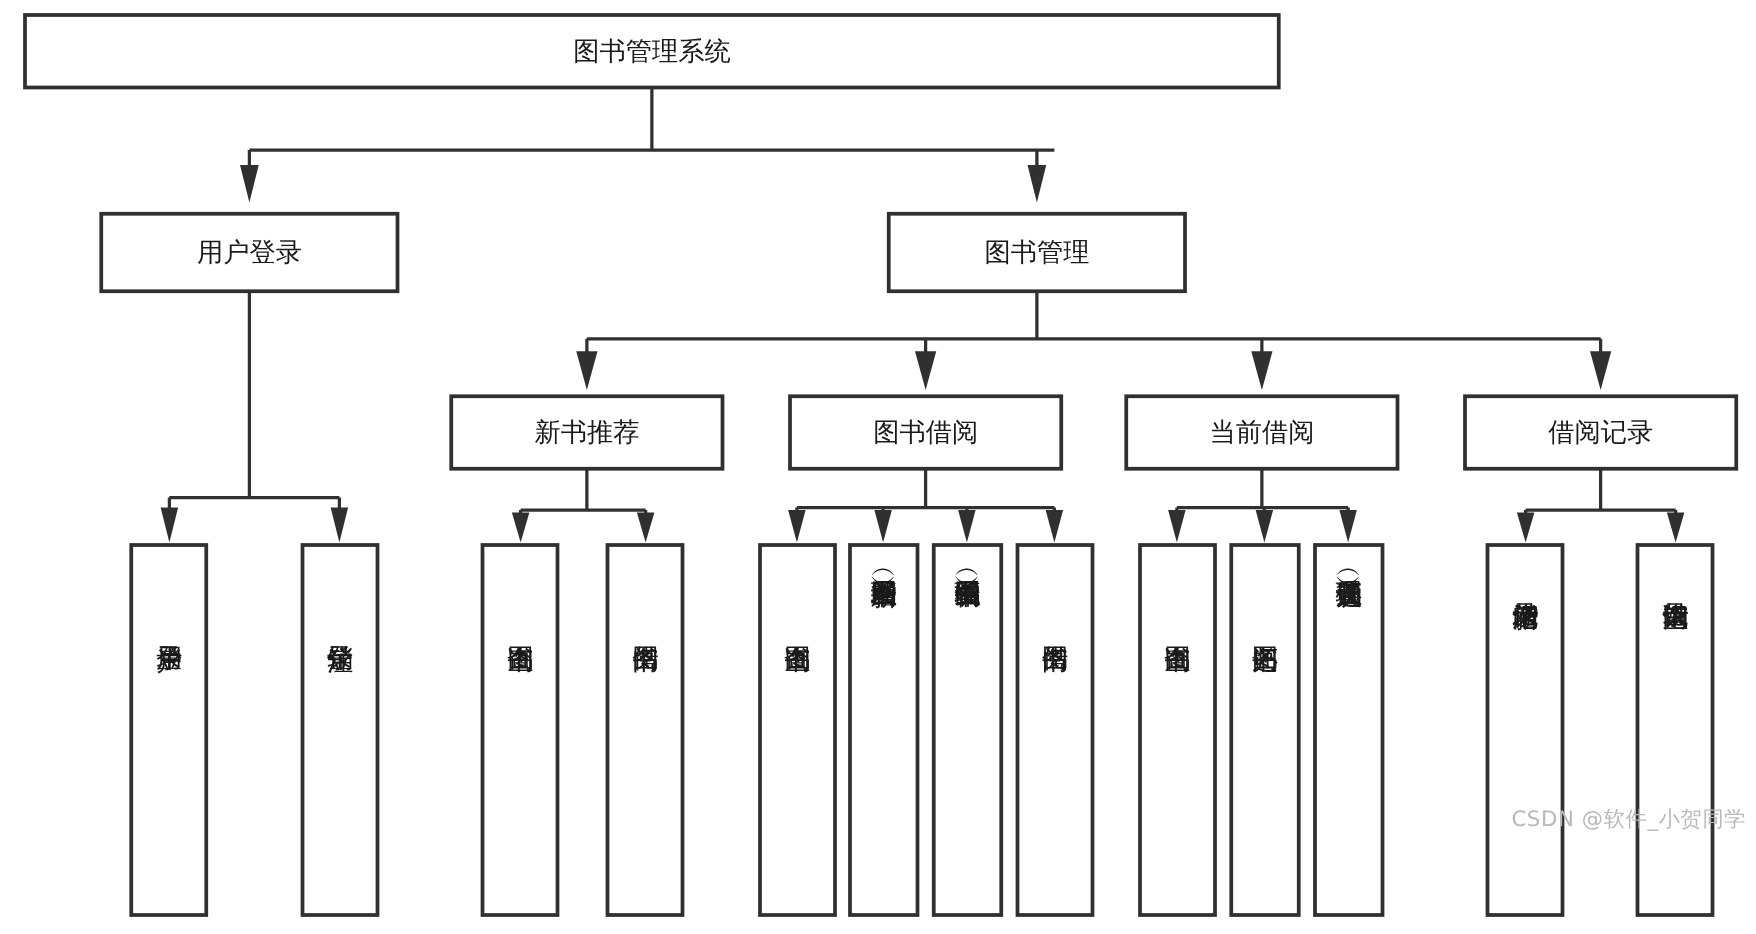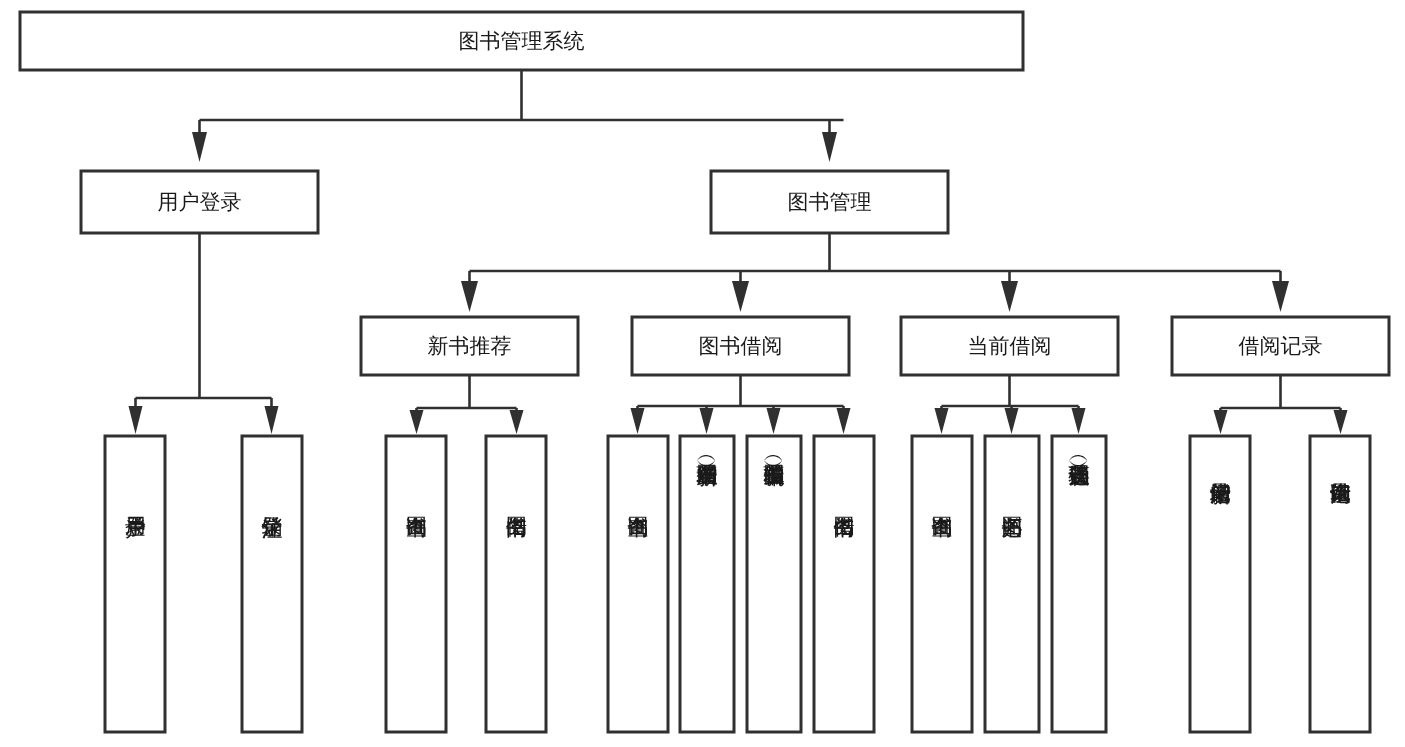--- a/index.html
+++ b/index.html
@@ -244,14 +244,15 @@
       <text class="node-label-vertical" x="1220.5" y="466">新增借阅记录</text>
     </g>
 
     <g>
       <rect class="node-box" x="1310" y="436" width="60" height="296"></rect>
       <text class="node-label-vertical" x="1340.5" y="466">查询借阅记录</text>
     </g>
 
   </svg>
 
+  <div class="watermark">CSDN @软件_小贺同学</div>
 
 </div>
 
 </body></html>

